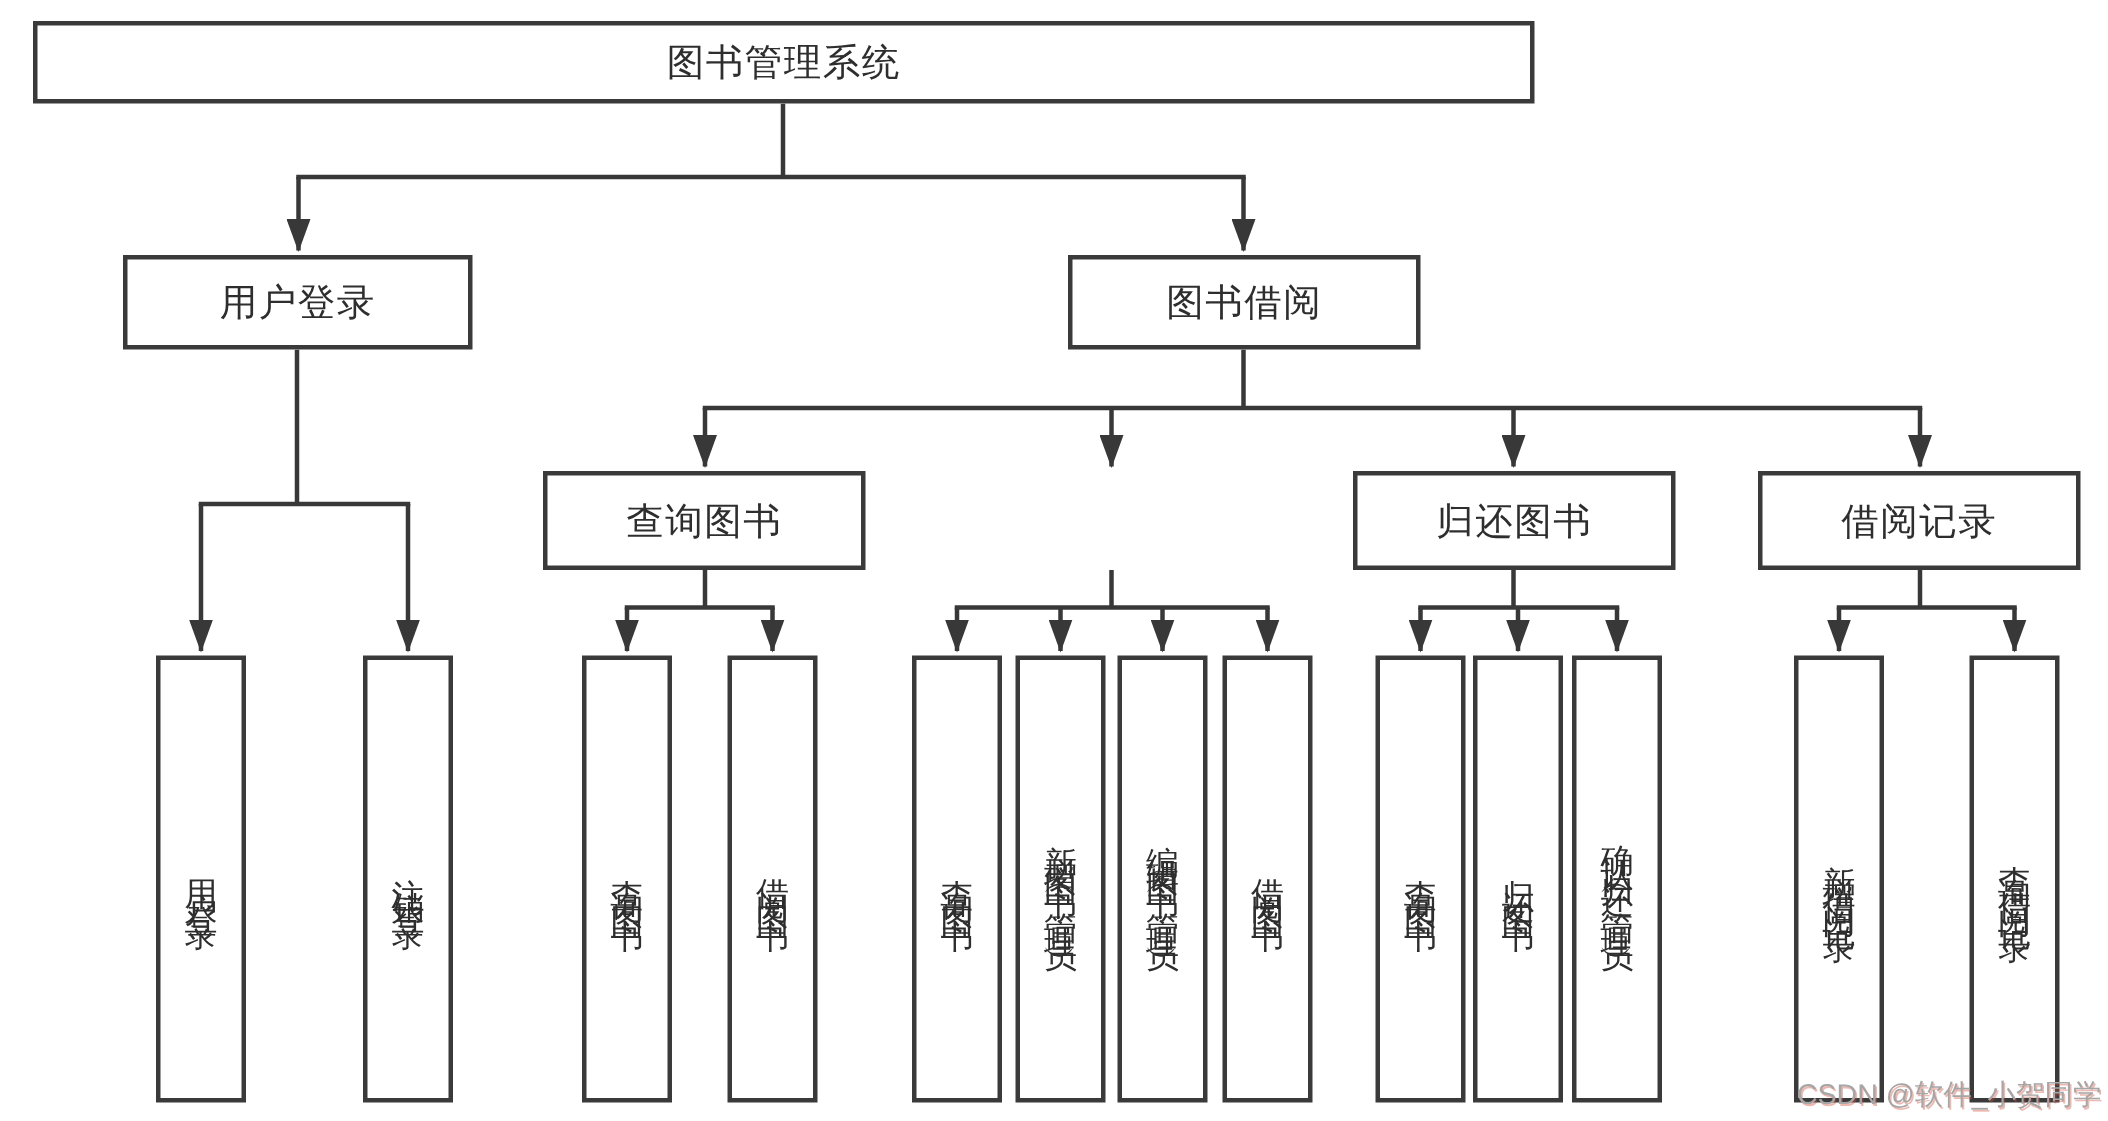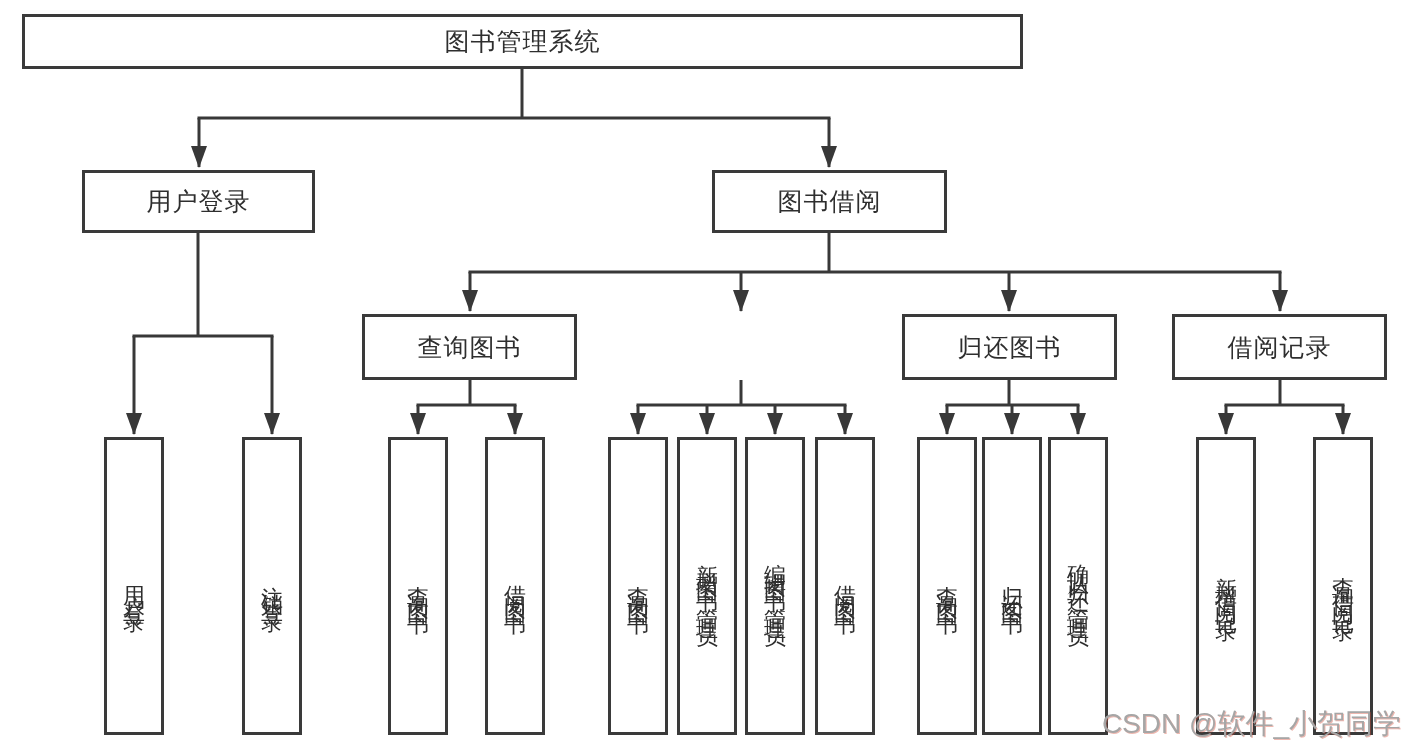--- a/index.html
+++ b/index.html
@@ -46,21 +46,21 @@
     font-size: 22px;
     letter-spacing: 9px;
     line-height: 1;
     color: #2e2e2e;
   }
   .watermark {
     position: absolute;
     right: 4px;
     bottom: 4px;
     z-index: 5;
-    font-size: 28px;
+    font-size: 19px;
     color: #a6a6a6;
     text-shadow: 1px 1px 0 rgba(213, 77, 58, 0.40);
     white-space: nowrap;
   }
 </style>
 </head>
 <body>
 
 <div class="canvas">
 

